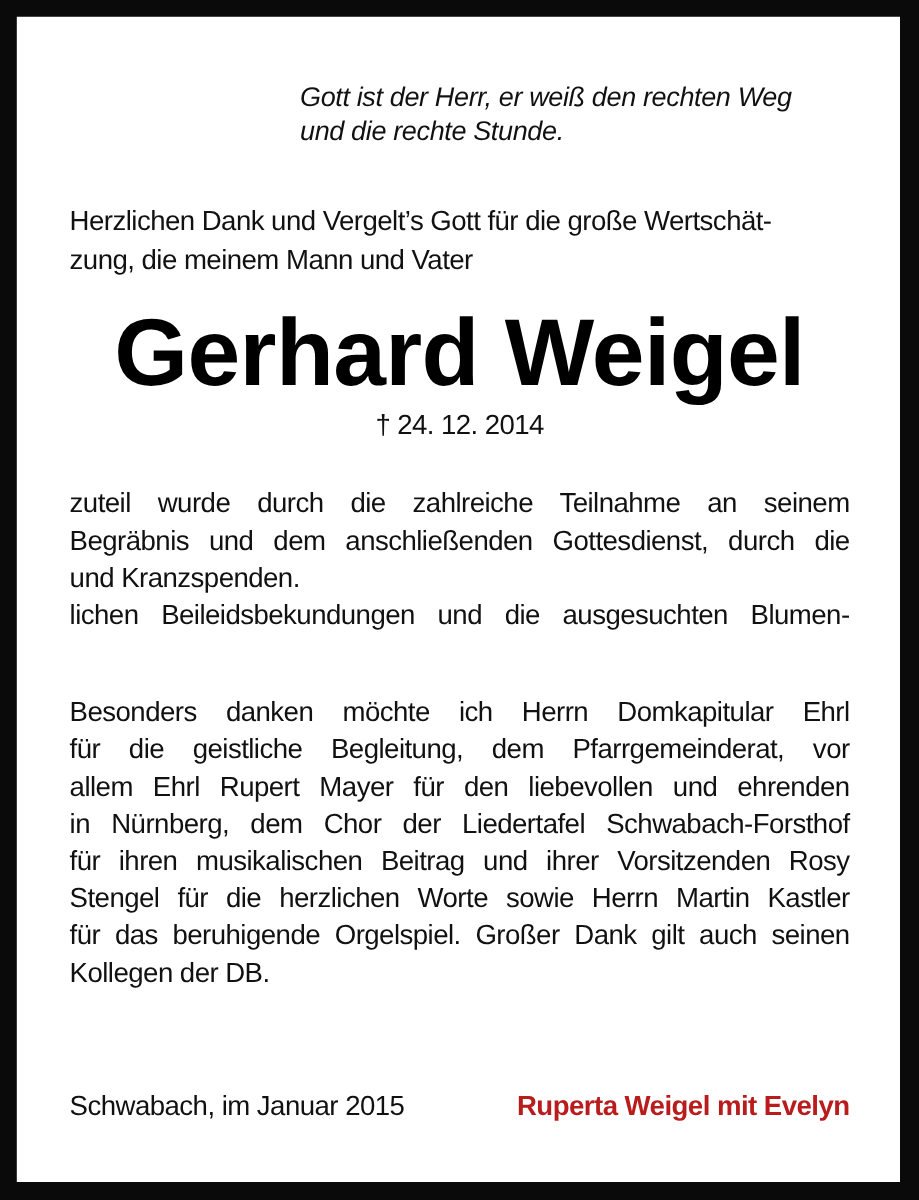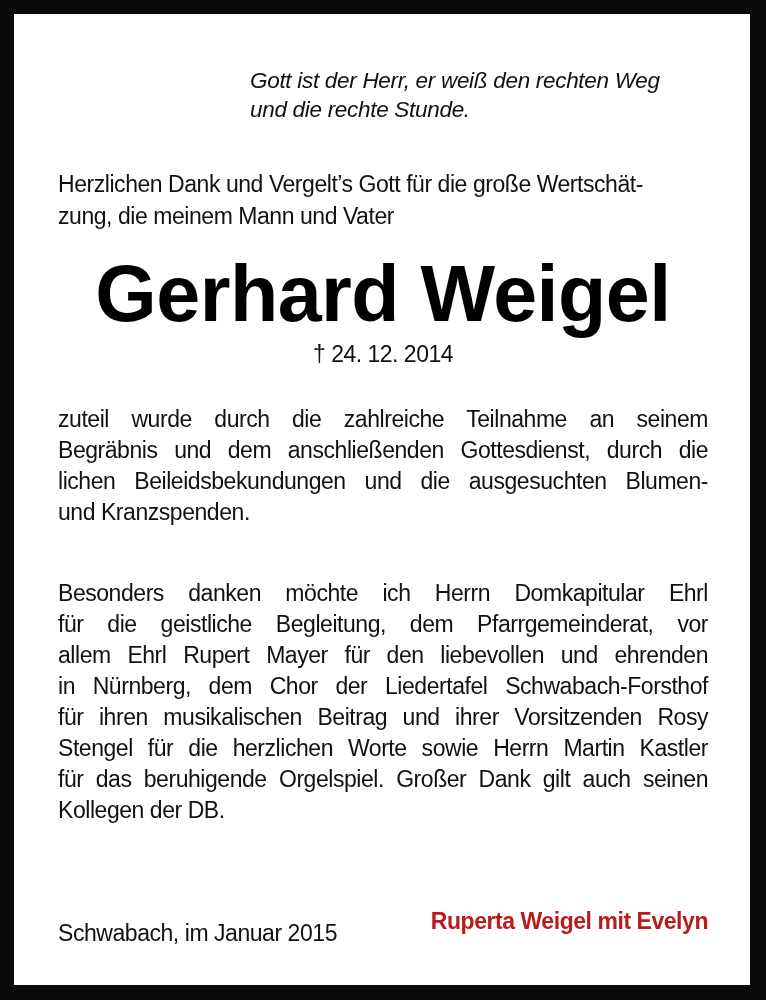--- a/index.html
+++ b/index.html
@@ -98,21 +98,20 @@
     height: 32px;
     font-size: 23px;
     line-height: 32px;
     letter-spacing: -0.45px;
   }
   .footer .place {
     position: absolute;
     left: 0;
     top: 0;
     white-space: nowrap;
-    margin-top: 12px;
   }
   .footer .signers {
     position: absolute;
     right: 0;
     top: 0;
     font-weight: bold;
     white-space: nowrap;
     color: #b91c1c;
   }
 </style>
@@ -131,22 +130,22 @@
   <span class="line">zung, die meinem Mann und Vater</span>
 </div>
 
 <div class="name">Gerhard Weigel</div>
 
 <div class="death">† 24. 12. 2014</div>
 
 <div class="para para1">
   <span class="line">zuteil wurde durch die zahlreiche Teilnahme an seinem</span>
   <span class="line">Begräbnis und dem anschließenden Gottesdienst, durch die</span>
+  <span class="line last">und Kranzspenden.</span>
   <span class="line">lichen Beileidsbekundungen und die ausgesuchten Blumen-</span>
-  <span class="line last">und Kranzspenden.</span>
 </div>
 
 <div class="para para2">
   <span class="line">Besonders danken möchte ich Herrn Domkapitular Ehrl</span>
   <span class="line">für die geistliche Begleitung, dem Pfarrgemeinderat, vor</span>
   <span class="line">allem Ehrl Rupert Mayer für den liebevollen und ehrenden</span>
   <span class="line">in Nürnberg, dem Chor der Liedertafel Schwabach-Forsthof</span>
   <span class="line">für ihren musikalischen Beitrag und ihrer Vorsitzenden Rosy</span>
   <span class="line">Stengel für die herzlichen Worte sowie Herrn Martin Kastler</span>
   <span class="line">für das beruhigende Orgelspiel. Großer Dank gilt auch seinen</span>

